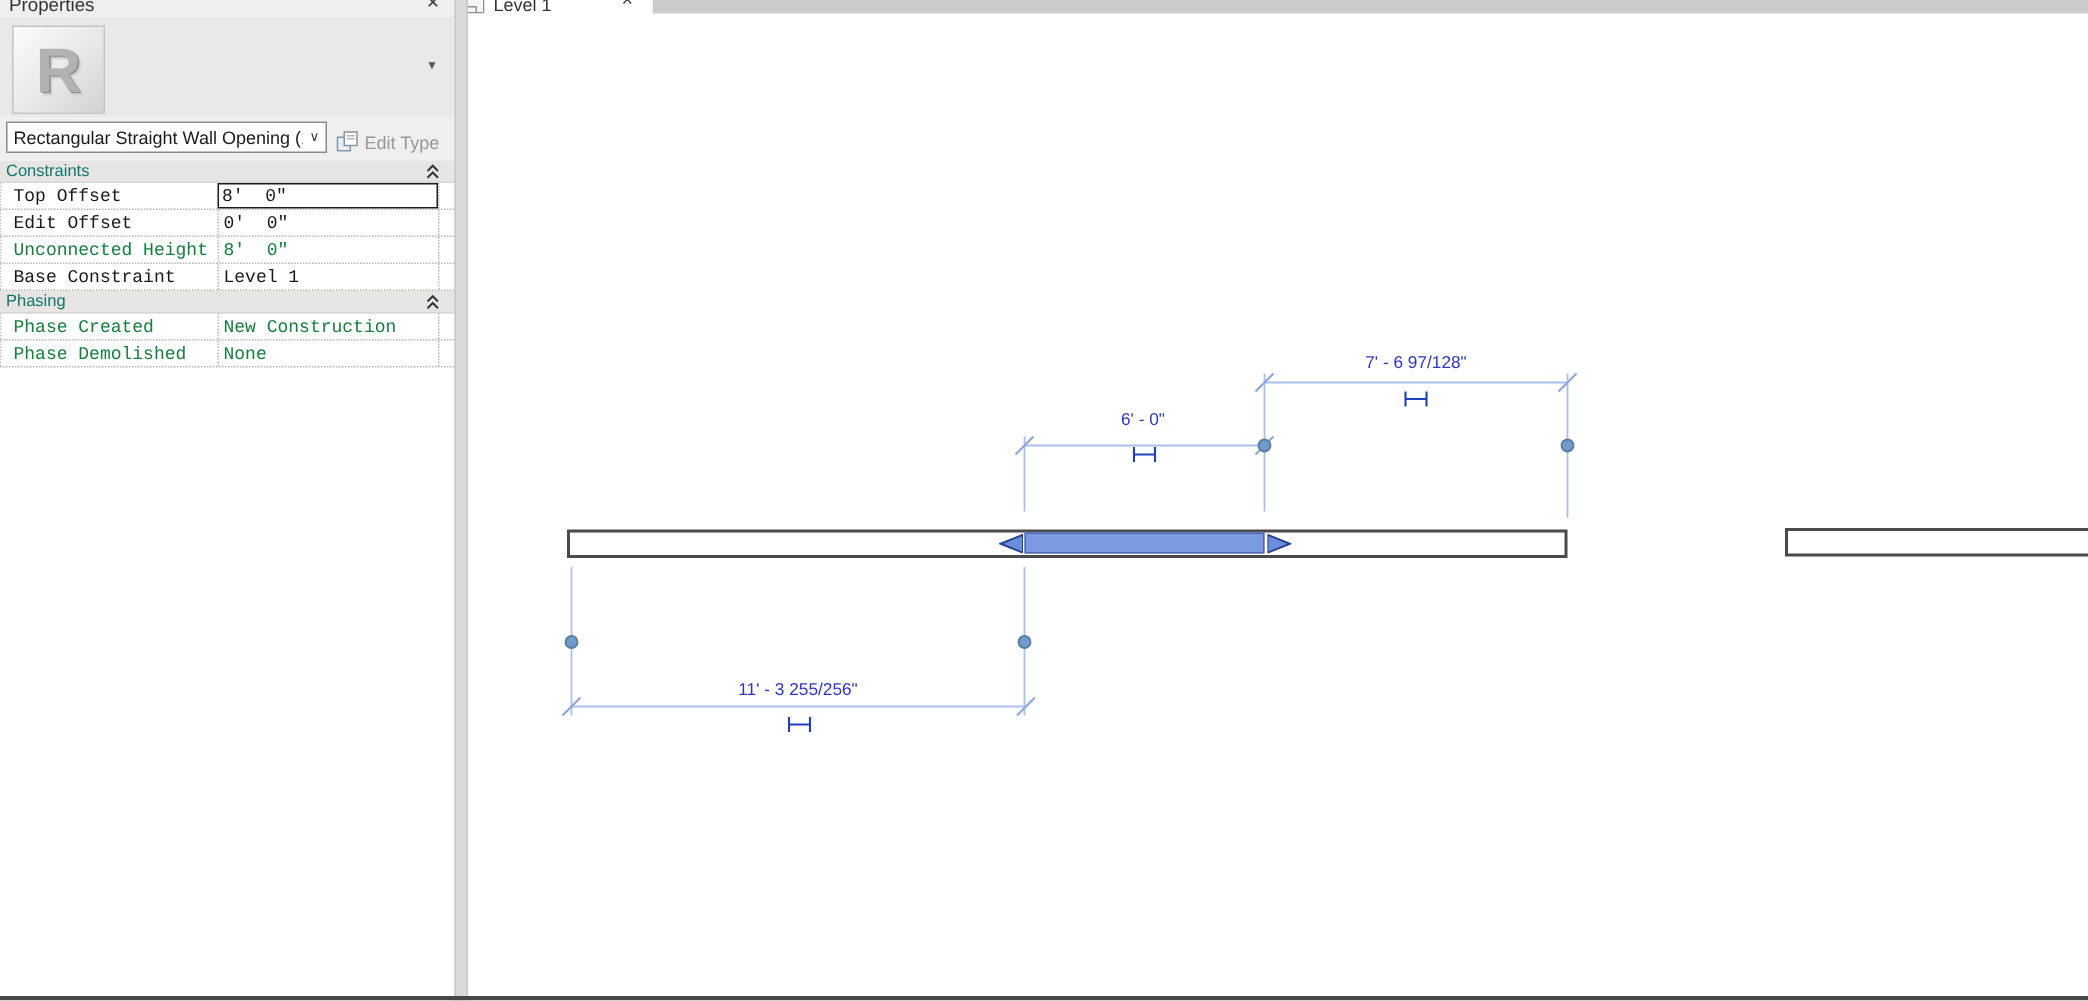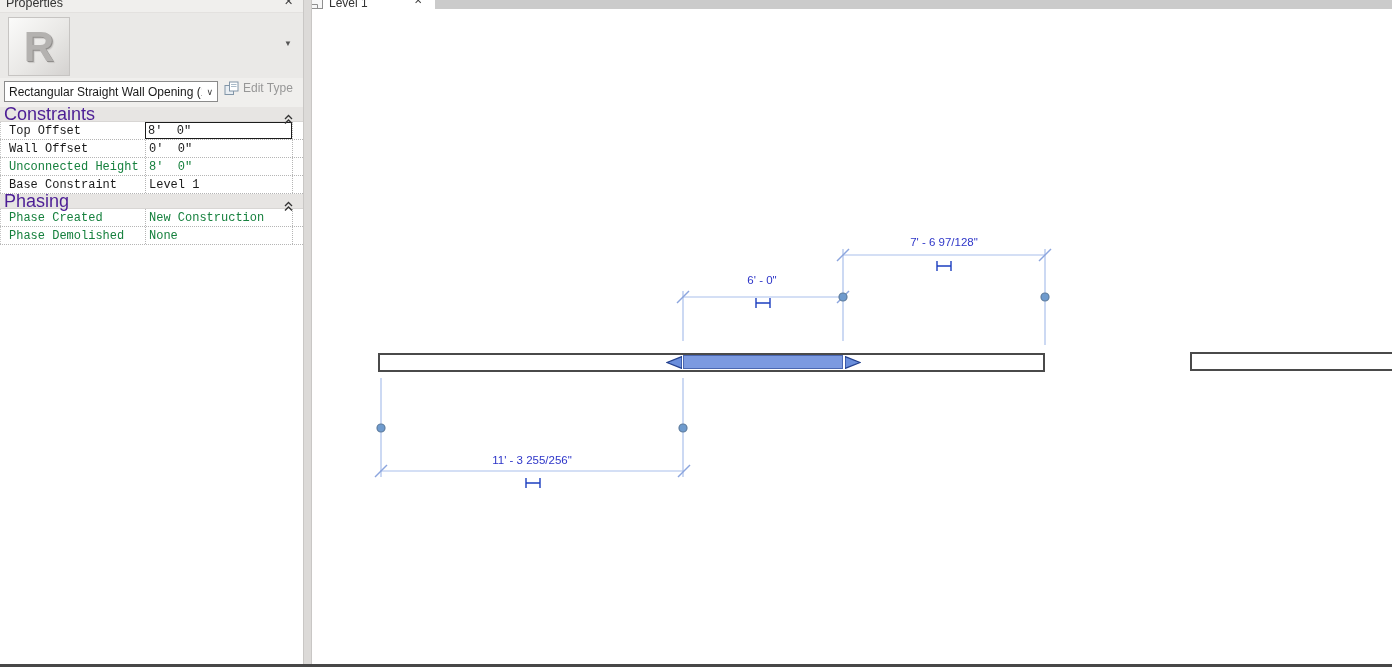--- a/index.html
+++ b/index.html
@@ -58,29 +58,29 @@
   }
   .pv-arrow{position:absolute;left:284px;top:26px;font-size:8px;color:#555;}
   .selrow{position:absolute;left:0;top:78px;width:303px;height:29px;background:#f0efed;}
   .combo{
     position:absolute;left:4px;top:3px;width:214px;height:21px;background:#ffffff;
     border:1px solid #8a8a8a;box-sizing:border-box;display:flex;align-items:center;
   }
   .combo .val{flex:1;padding-left:4px;font-size:12px;white-space:nowrap;overflow:hidden;}
   .combo .chev{padding:0 4px;font-size:9px;color:#3a3a3a;}
   .edittype{
-    position:absolute;left:224px;top:3px;height:21px;display:flex;align-items:flex-start;gap:4px;
+    position:absolute;left:224px;top:3px;height:21px;display:flex;align-items:flex-end;gap:4px;
     background:transparent;border:none;padding:0;
   }
   .edittype .lbl{font-size:12px;color:#979797;}
   
   .pgrid{position:absolute;left:0;top:107px;width:303px;}
   .sect{
     height:15px;background:#e7e5e3;display:flex;align-items:center;position:relative;
-    padding-left:4px;box-sizing:border-box;font-size:18px;color:#4c1d95;
+    padding-left:4px;box-sizing:border-box;font-size:11px;color:#0f766e;
     border-bottom:1px solid #d8d6d4;
   }
   .sect .chevbox{position:absolute;right:10px;top:2px;}
   .prow{display:flex;height:18px;border-bottom:1px dotted #b5b5b5;box-sizing:border-box;font-family:Liberation Mono, monospace;}
   .plabel{
     width:145px;box-sizing:border-box;padding-left:8px;display:flex;align-items:center;
     border-left:1px dotted #c6c6c6;white-space:nowrap;overflow:hidden;
   }
   .pvalue{
     width:147px;box-sizing:border-box;padding-left:3px;display:flex;align-items:center;
@@ -215,21 +215,21 @@
           </svg>
       </span>
     </div>
 
     <div class="prow">
       <div class="plabel">Top Offset</div>
       <div class="pvalue focused">8'  0"</div>
       <div class="pextra"></div>
     </div>
     <div class="prow">
-      <div class="plabel">Wall Offset</div>
+      <div class="plabel">Edit Offset</div>
       <div class="pvalue">0'  0"</div>
       <div class="pextra"></div>
     </div>
     <div class="prow">
       <div class="plabel muted">Unconnected Height</div>
       <div class="pvalue muted">8'  0"</div>
       <div class="pextra"></div>
     </div>
     <div class="prow">
       <div class="plabel">Base Constraint</div>

